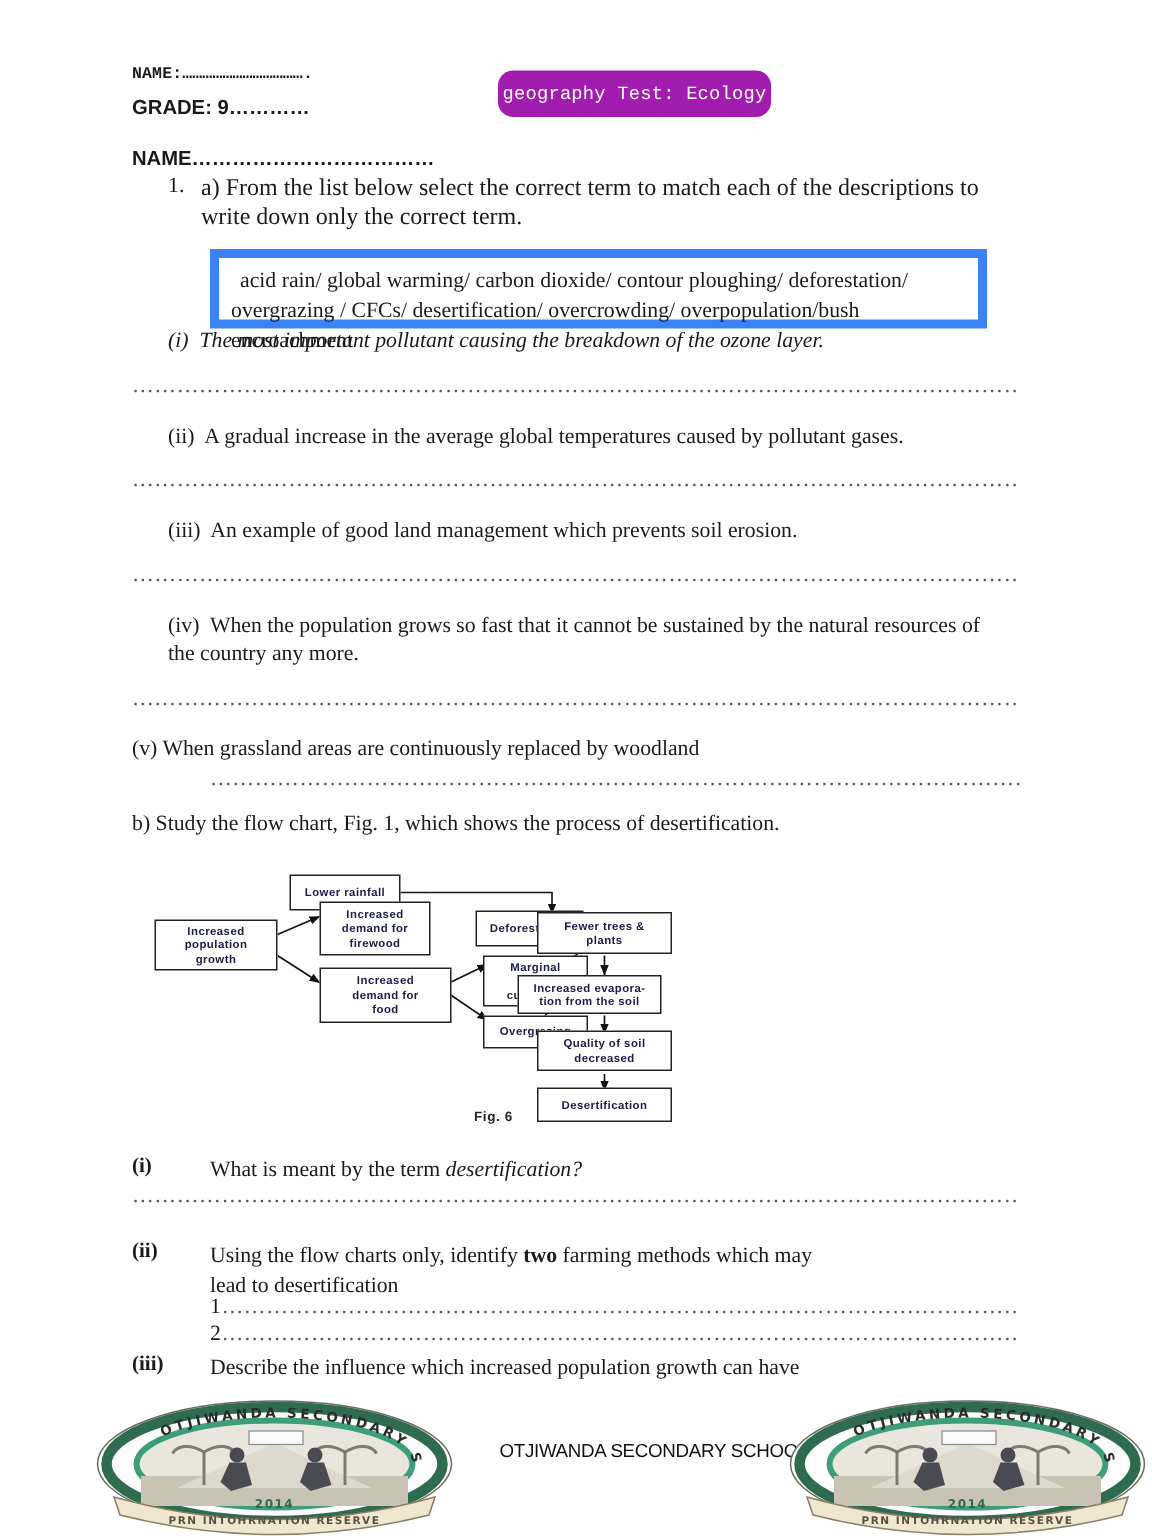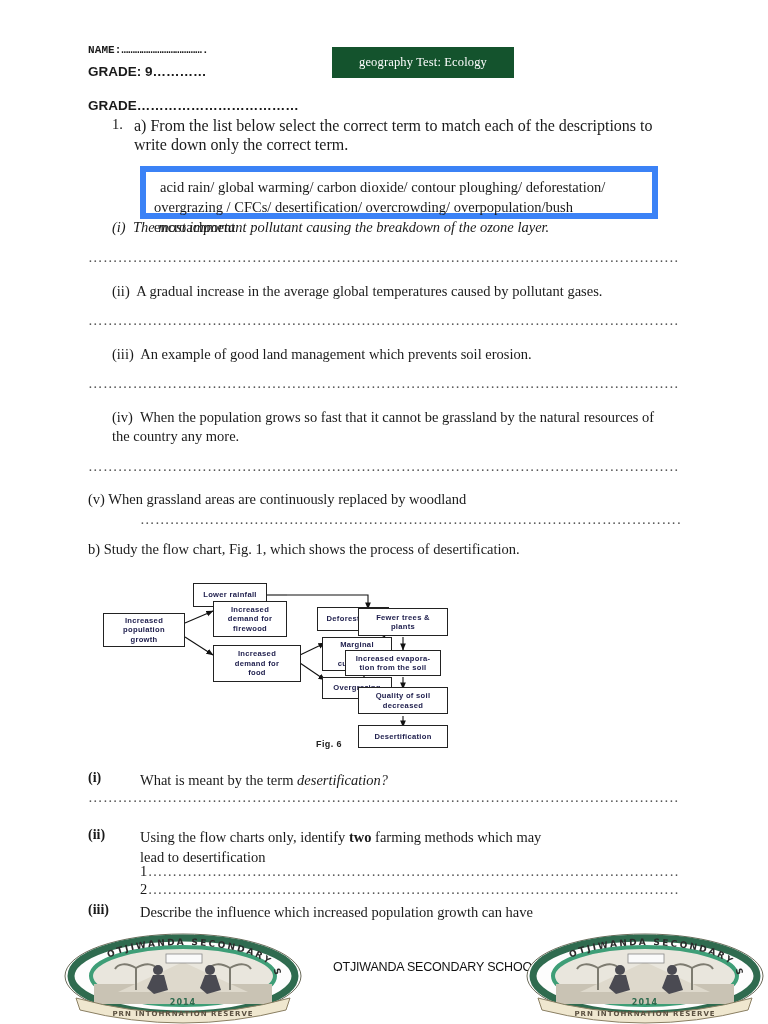--- a/index.html
+++ b/index.html
@@ -16,23 +16,23 @@
 
   
   .hdr-name { position:absolute; left:88px; top:44px; font-family:Liberation Mono, monospace;
               font-size:11px; font-weight:700; letter-spacing:.1px; white-space:nowrap; }
   .hdr-grade{ position:absolute; left:88px; top:64px; font-family:"Liberation Sans", sans-serif;
               font-size:13.5px; font-weight:700; white-space:nowrap; }
   .hdr-date { position:absolute; left:88px; top:98px; font-family:"Liberation Sans", sans-serif;
               font-size:13.5px; font-weight:700; white-space:nowrap; }
   .title-banner{
     position:absolute; left:332px; top:47px; width:182px; height:31px;
-    background:#14532d; color:#ffffff;
-    font-family:Liberation Serif, serif; font-size:12.5px;
-    display:flex; align-items:center; justify-content:center; letter-spacing:.15px;
+    background:#a21caf; color:#ffffff;
+    font-family:Liberation Mono, monospace; font-size:12.5px;
+    display:flex; align-items:center; justify-content:center; letter-spacing:.15px;border-radius:10px;
   }
 
   
   .q-num { position:absolute; left:112px; top:116px; font-size:14.5px; }
   .q1a   { position:absolute; left:134px; top:116px; width:545px; font-size:16px; line-height:19px; }
 
   .termbox{
     position:absolute; left:140px; top:166px; width:518px; height:53px;
     border:6px solid #3b82f6; padding:5px 8px 0 8px;
     font-size:14.5px; line-height:20px;
@@ -74,21 +74,21 @@
   .logo.left  { left:58px;  top:932px; }
   .logo.right { left:520px; top:932px; }
 </style>
 </head>
 <body>
 
 <div class="page">
 
   <div class="hdr-name">NAME:……………………………….</div>
   <div class="hdr-grade">GRADE: 9…………</div>
-  <div class="hdr-date">GRADE………………………………</div>
+  <div class="hdr-date">NAME………………………………</div>
   <div class="title-banner">geography Test: Ecology</div>
 
   <div class="q-num">1.</div>
   <div class="q1a">a) From the list below select the correct term to match each of the descriptions to write down only the correct term.</div>
 
   <div class="termbox">
     <div style="text-indent:6px;">acid rain/ global warming/ carbon dioxide/ contour ploughing/ deforestation/</div>
     <div>overgrazing / CFCs/ desertification/ overcrowding/ overpopulation/bush encroachment</div>
   </div>
 
@@ -111,21 +111,21 @@
   <div class="item" style="left:112px; top:345px; width:560px;">
     <span>(iii)</span>&nbsp;
     <span>An example of good land management which prevents soil erosion.</span>
   </div>
   <div class="leader" style="left:88px; top:375px; width:592px;">
     ……………………………………………………………………………………………………………………………………………
   </div>
 
   <div class="item" style="left:112px; top:408px; width:548px;">
     <span>(iv)</span>&nbsp;
-    <span>When the population grows so fast that it cannot be grassland by the natural resources of the country any more.</span>
+    <span>When the population grows so fast that it cannot be sustained by the natural resources of the country any more.</span>
   </div>
   <div class="leader" style="left:88px; top:458px; width:592px;">
     ……………………………………………………………………………………………………………………………………………
   </div>
 
   <div class="item" style="left:88px; top:490px; width:560px;">
     <span>(v)</span>
     <span>When grassland areas are continuously replaced by woodland</span>
   </div>
   <div class="leader" style="left:140px; top:511px; width:540px;">

